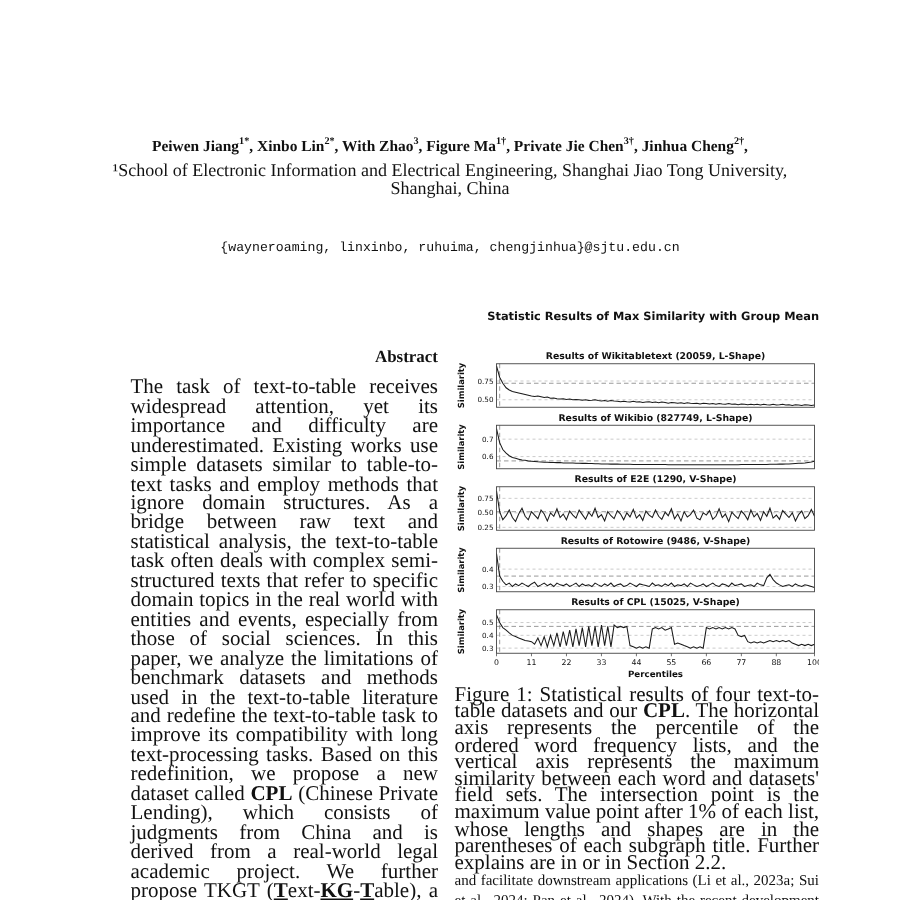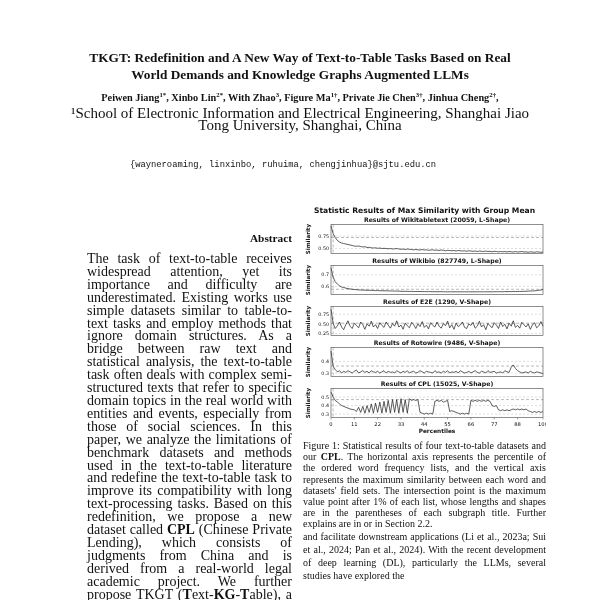--- a/index.html
+++ b/index.html
@@ -1,37 +1,36 @@
 <!DOCTYPE html>
 <html><head>
 <meta charset="utf-8">
 <style>
   html,body{margin:0;padding:0;background:#ffffff;}
   .page{position:relative;width:600px;height:600px;background:#fff;font-family:"Liberation Serif",serif;color:#111;overflow:hidden;}
   .title{position:absolute;top:50px;left:70px;width:460px;text-align:center;font-weight:bold;font-size:13.3px;line-height:16.5px;}
   .authors{position:absolute;top:91px;left:30px;width:540px;text-align:center;font-weight:bold;font-size:10.3px;}
   .authors sup{font-size:6.8px;font-weight:bold;}
-  .affils{position:absolute;top:107px;left:60px;width:480px;text-align:center;font-size:15px;line-height:12.4px;}
-  .emails{position:absolute;top:159px;left:43px;width:480px;text-align:center;font-family:"Liberation Mono","DejaVu Sans Mono",monospace;font-size:8.8px;line-height:13.6px;}
+  .affils{position:absolute;top:107px;left:60px;width:480px;text-align:center;font-size:12px;line-height:12.4px;}
+  .emails{position:absolute;top:159px;left:60px;width:480px;text-align:center;font-family:"Liberation Mono","DejaVu Sans Mono",monospace;font-size:8.8px;line-height:13.6px;}
   .col-left{position:absolute;left:87px;top:232px;width:205px;}
   .abs-head{text-align:right;font-weight:bold;font-size:11.3px;}
   .abs-text{margin-top:9px;font-size:14px;line-height:12.9px;text-align:justify;}
   .col-right{position:absolute;left:303px;top:206px;width:243px;}
-  .fig-title{text-align:center;font-family:"DejaVu Sans",sans-serif;font-weight:bold;font-size:7.6px;margin-bottom:0;}
+  .fig-title{text-align:right;font-family:"DejaVu Sans",sans-serif;font-weight:bold;font-size:7.6px;margin-bottom:18px;}
   #subplots svg{display:block;}
-  .fig-caption{margin-top:5px;font-size:10px;line-height:11.2px;text-align:justify;}
+  .fig-caption{margin-top:5px;font-size:14px;line-height:11.2px;text-align:justify;}
   .body-text{margin-top:0;font-size:10px;line-height:13.1px;text-align:justify;}
   .seg-b{font-weight:bold;}
   .seg-bu{font-weight:bold;text-decoration:underline;}
 </style>
 </head>
 <body>
 
 <div class="page">
-  <div class="title">TKGT: Redefinition and A New Way of Text-to-Table Tasks Based on Real World Demands and Knowledge Graphs Augmented LLMs</div>
   <div class="authors" id="authors"><span>Peiwen Jiang</span><sup>1*</sup>, <span>Xinbo Lin</span><sup>2*</sup>, <span>With Zhao</span><sup>3</sup>, <span>Figure Ma</span><sup>1†</sup>, <span>Private Jie Chen</span><sup>3†</sup>, <span>Jinhua Cheng</span><sup>2†</sup>,</div>
   <div class="affils">
     <div>¹School of Electronic Information and Electrical Engineering, Shanghai Jiao Tong University, Shanghai, China</div>
   </div>
   <div class="emails">
     <div>{wayneroaming, linxinbo, ruhuima, chengjinhua}@sjtu.edu.cn</div>
   </div>
 
   <div class="col-left">
     <div class="abs-head">Abstract</div>

